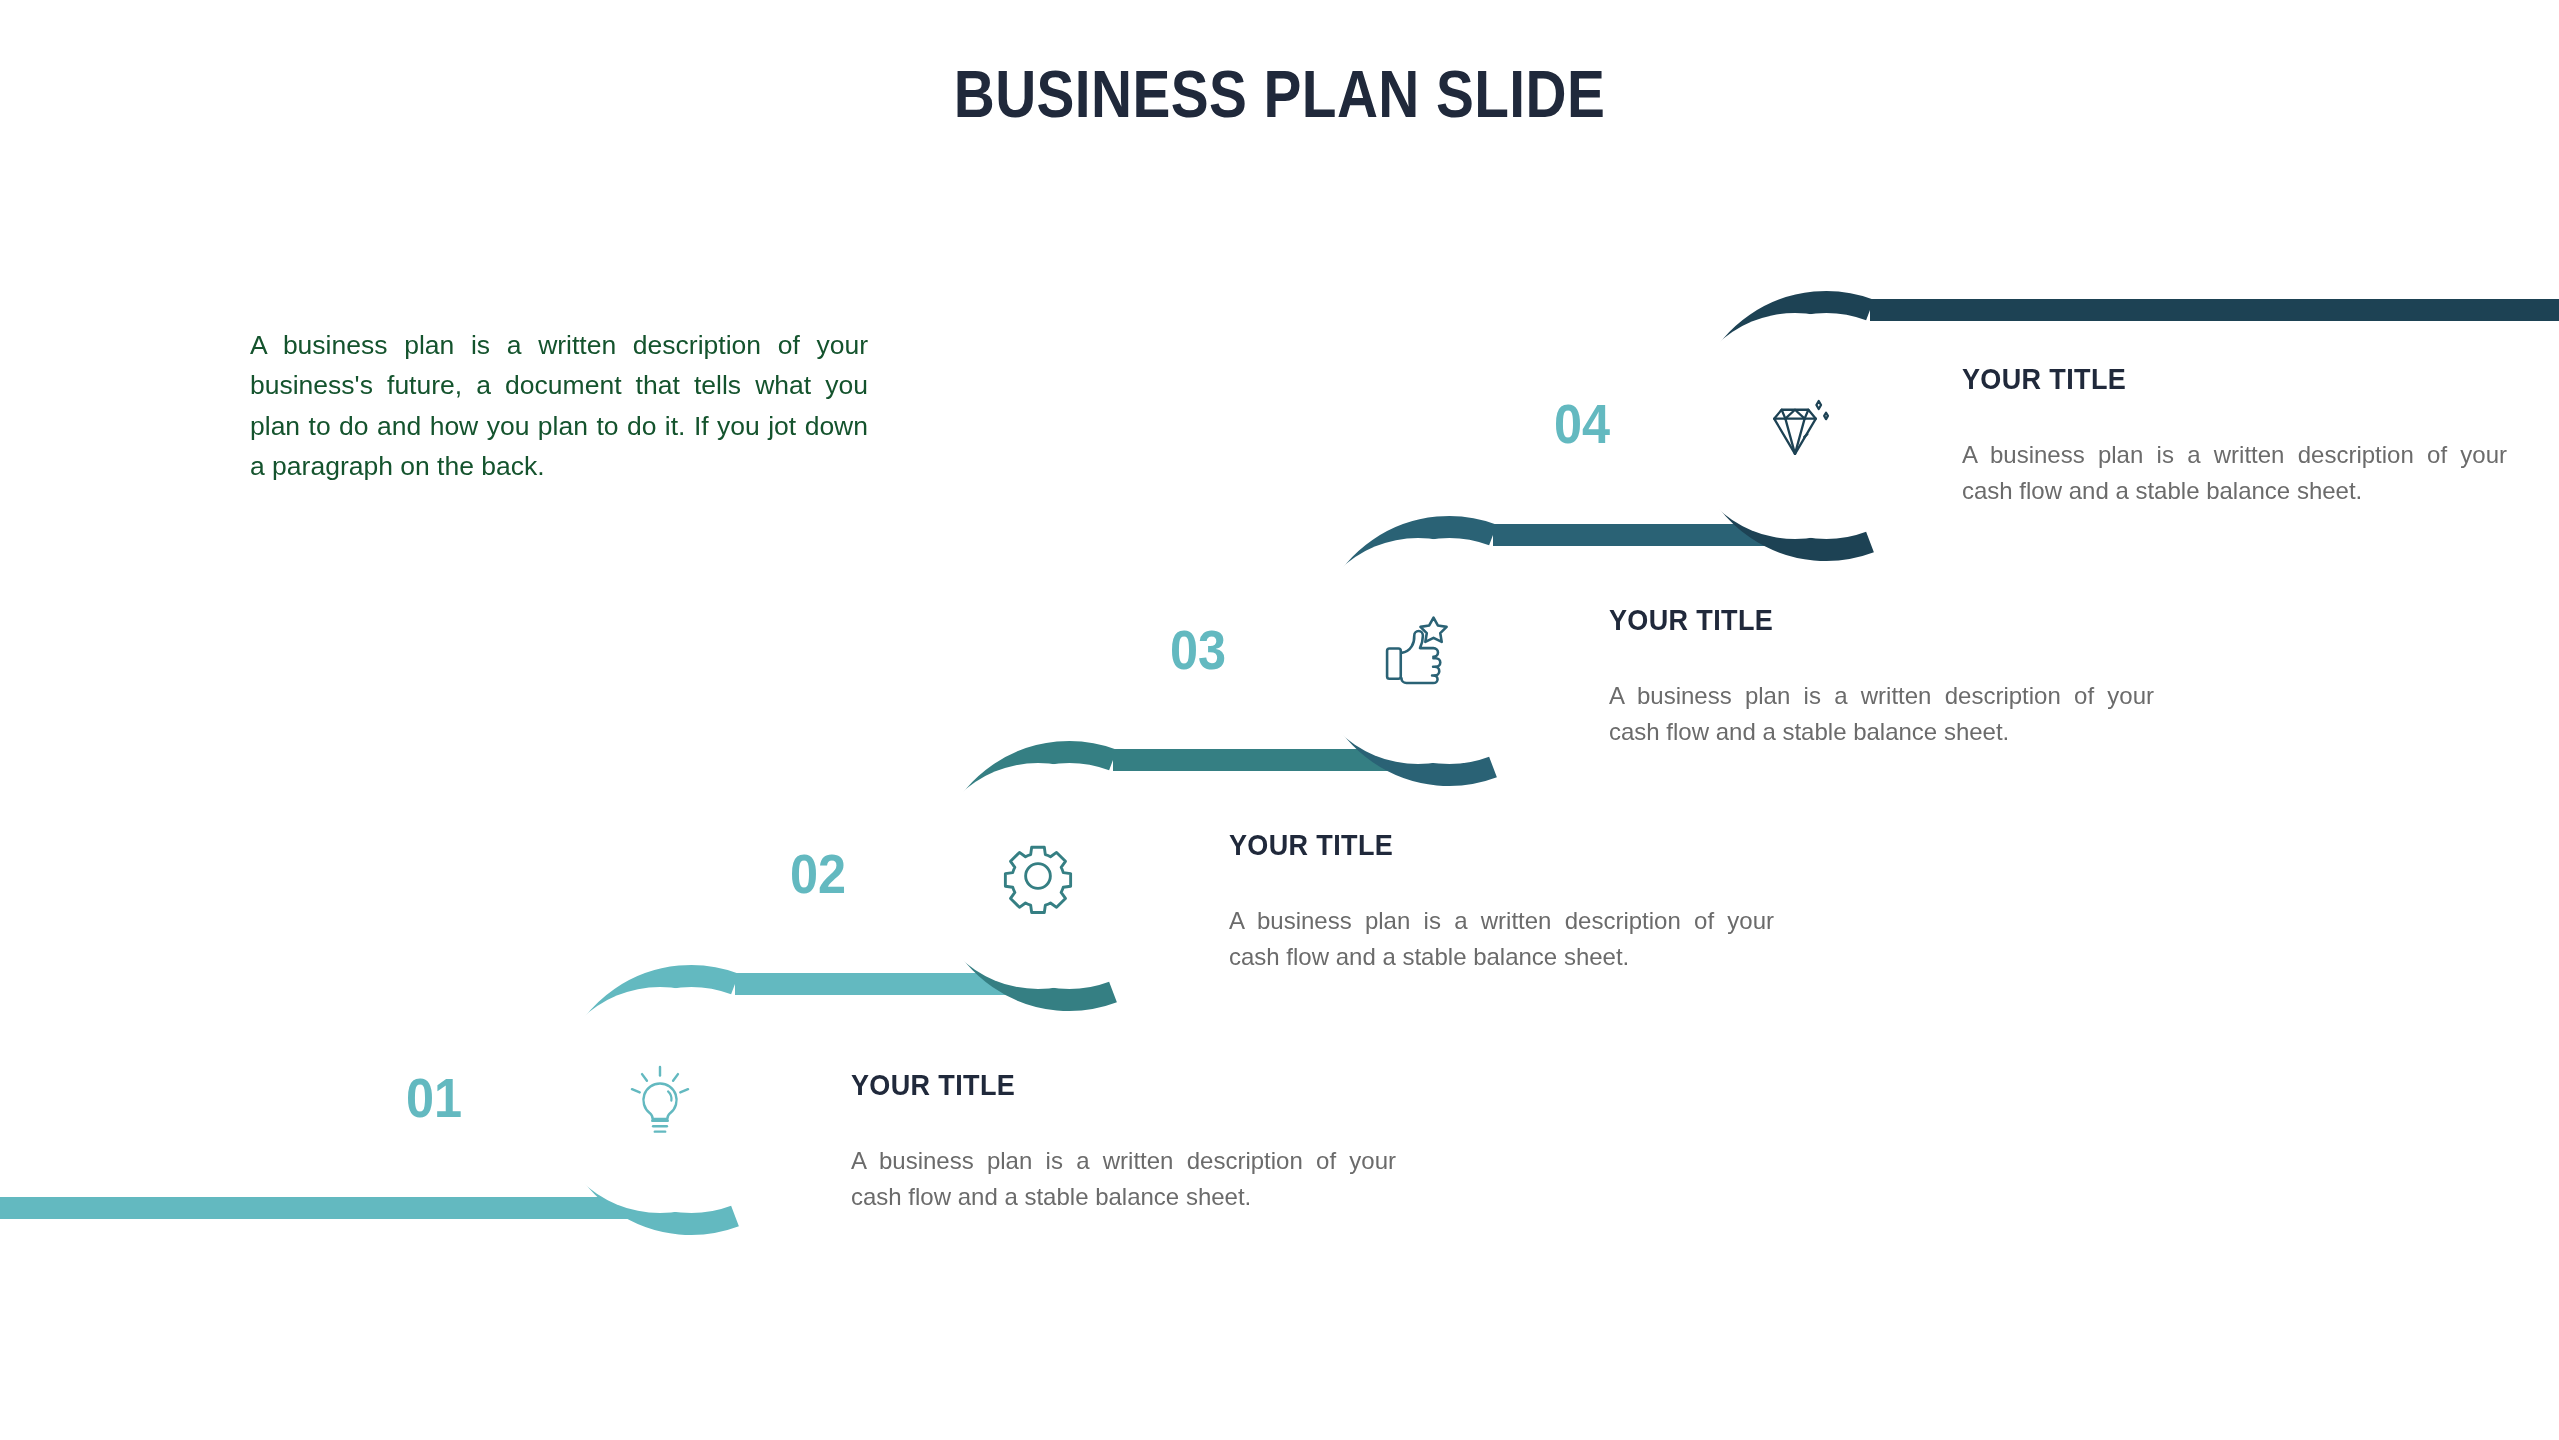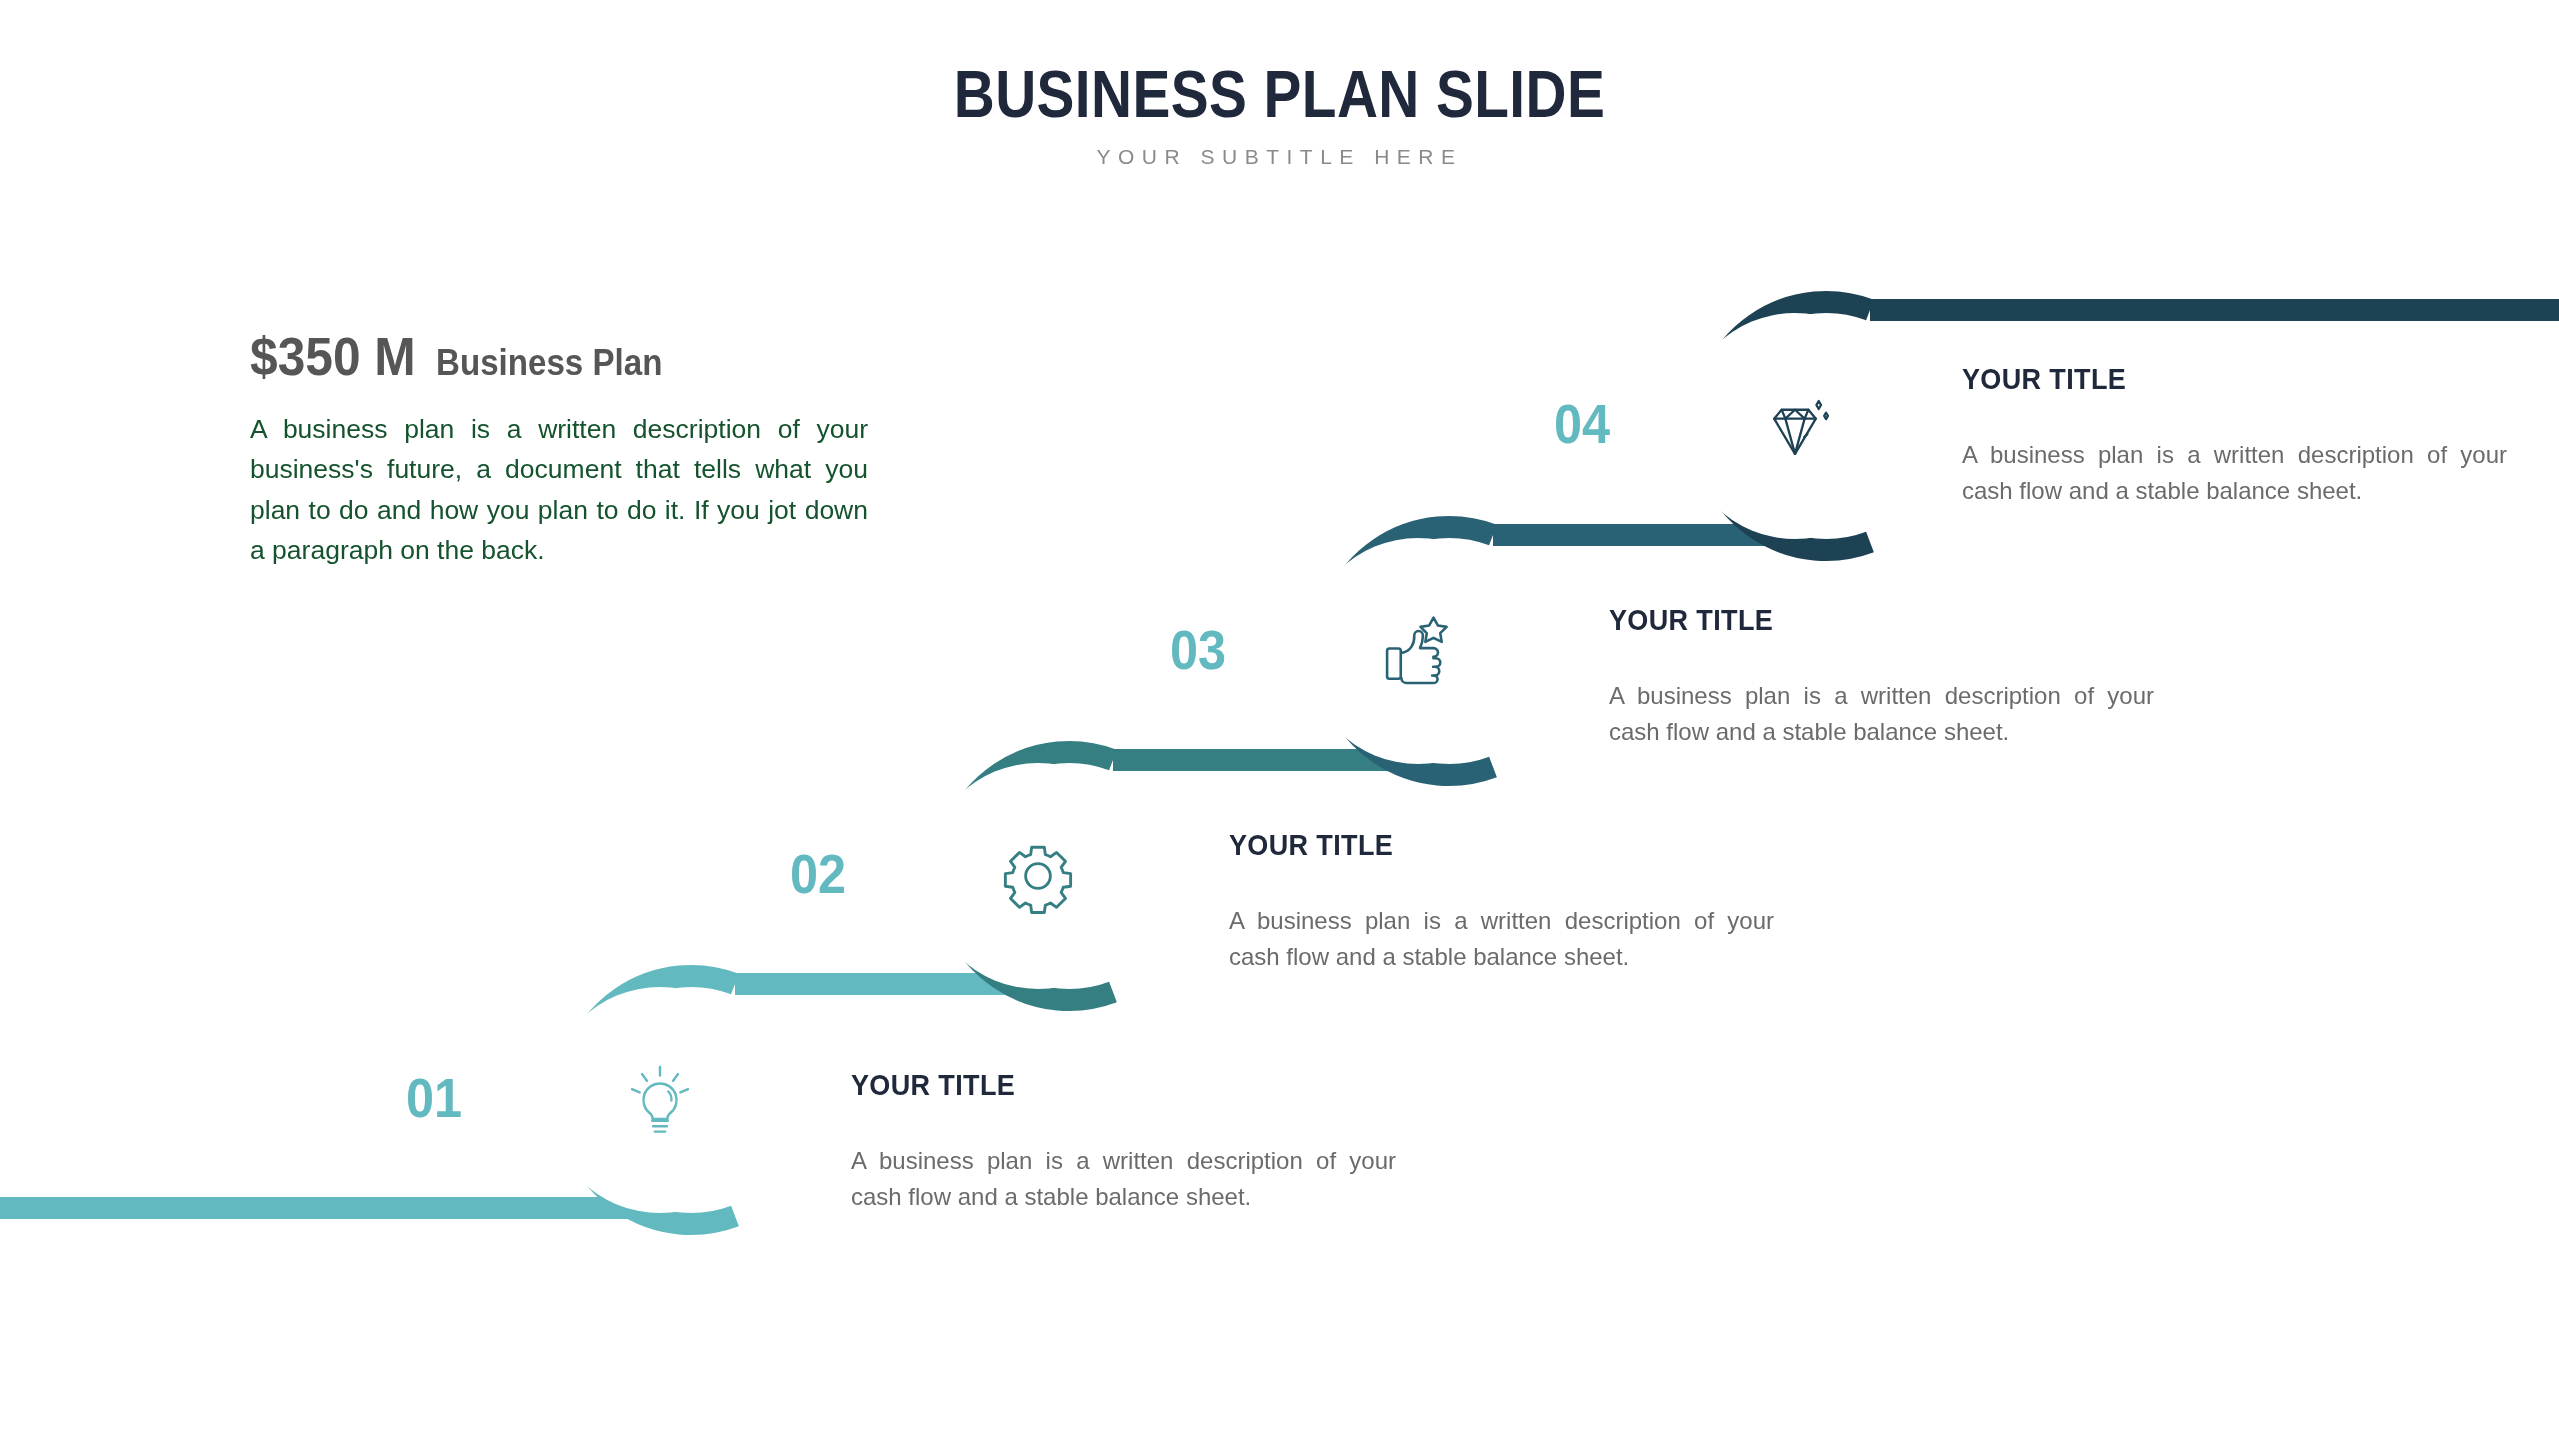--- a/index.html
+++ b/index.html
@@ -65,27 +65,23 @@
     font-size:24px;color:#6b6b6b;line-height:1.5;text-align:justify;margin-top:42px;
   }
 </style>
 </head>
 <body>
 
 <div id="slide">
 
   <div id="header">
     <div id="main-title">BUSINESS PLAN SLIDE</div>
-    <div id="subtitle">YOUR SUBTITLE HERE</div>
   </div>
 
   <div id="intro">
-    <div id="intro-head">
-      <span id="intro-amount">$350 M</span><span id="intro-label">Business Plan</span>
-    </div>
     <div id="intro-body">A business plan is a written description of your business's future, a document that tells what you plan to do and how you plan to do it. If you jot down a paragraph on the back.</div>
   </div>
 
   <svg id="flow" viewBox="0 0 2559 1440" xmlns="http://www.w3.org/2000/svg">
 
     <path d="M 0 1208 L 645 1208" stroke="#63b9c0" stroke-width="22" fill="none" stroke-linecap="butt"></path>
 
     <path d="M 735 984
              A 124 124 0 1 0 735 1216" stroke="#63b9c0" stroke-width="22" fill="none" stroke-linecap="butt"></path>
 

